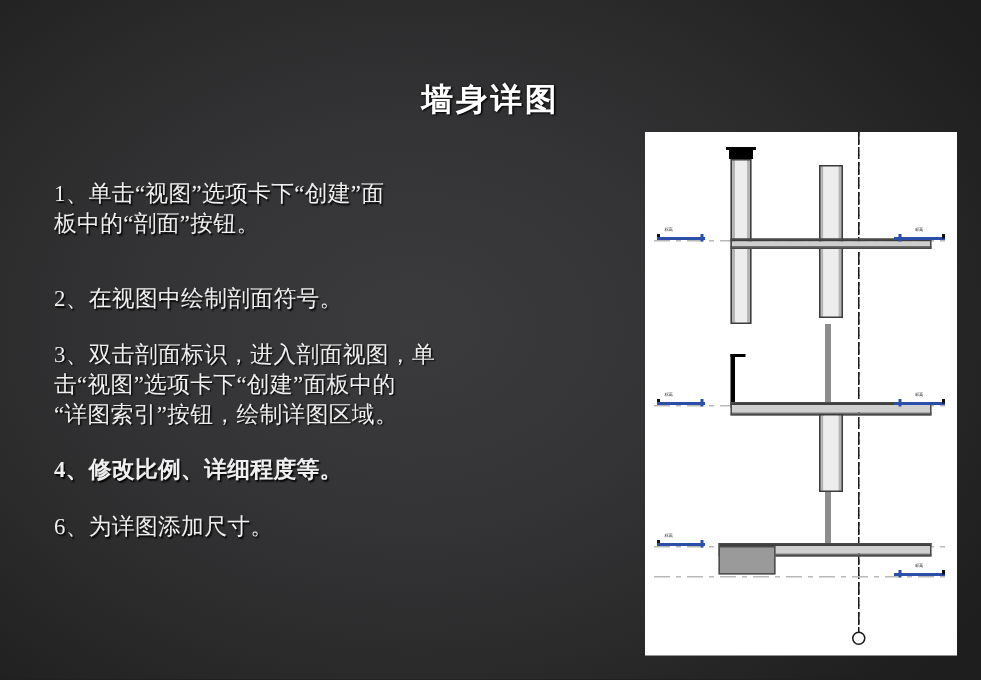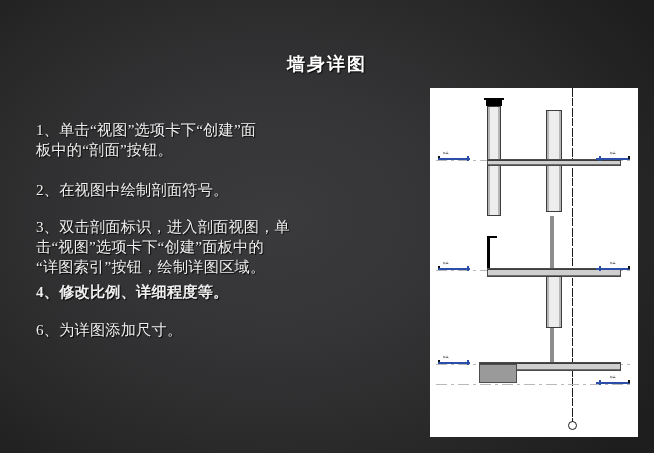--- a/index.html
+++ b/index.html
@@ -19,21 +19,21 @@
   }
 
   
   #title {
     position: absolute;
     left: 0;
     top: 52px;
     width: 654px;
     text-align: center;
     font-family: Liberation Mono, monospace;
-    font-size: 18px;
+    font-size: 21px;
     font-weight: bold;
     letter-spacing: 2px;
     color: #ffffff;
     text-shadow: 1px 1px 1px rgba(0,0,0,0.85), 0 0 2px rgba(0,0,0,0.5);
     white-space: nowrap;
   }
 
   
   #bullets {
     position: absolute;
@@ -44,23 +44,23 @@
   .bullet {
     color: #efefef;
     font-family: "Liberation Serif", "DejaVu Serif", serif;
     font-size: 15.2px;
     line-height: 20px;
     letter-spacing: 0.2px;
     text-shadow: 1px 1px 1px rgba(0,0,0,0.9);
     margin-bottom: 15px;
     white-space: pre-line;
   }
-  .bullet.b1 { margin-bottom: 20px; }
+  .bullet.b1 { margin-bottom: 30px; }
   .bullet.b2 { margin-bottom: 17px; }
-  .bullet.b3 { margin-bottom: 5px; }
+  .bullet.b3 { margin-bottom: 17px; }
   .bullet.b4 { margin-bottom: 18px; font-weight: bold; }
   .bullet.b5 { margin-bottom: 18px; }
   .bullet.b6 { margin-bottom: 16px; }
 
   
   #drawing {
     position: absolute;
     left: 430px;
     top: 88px;
     width: 208px;

